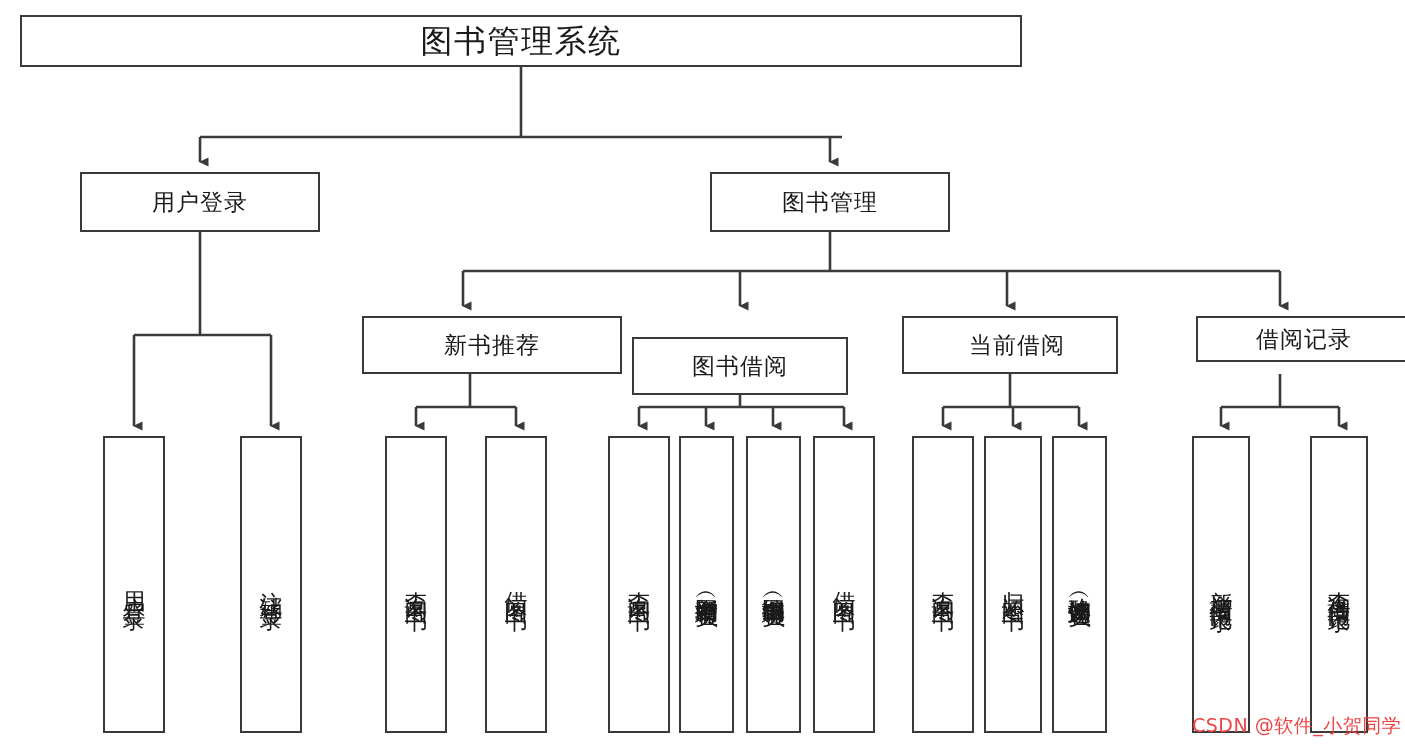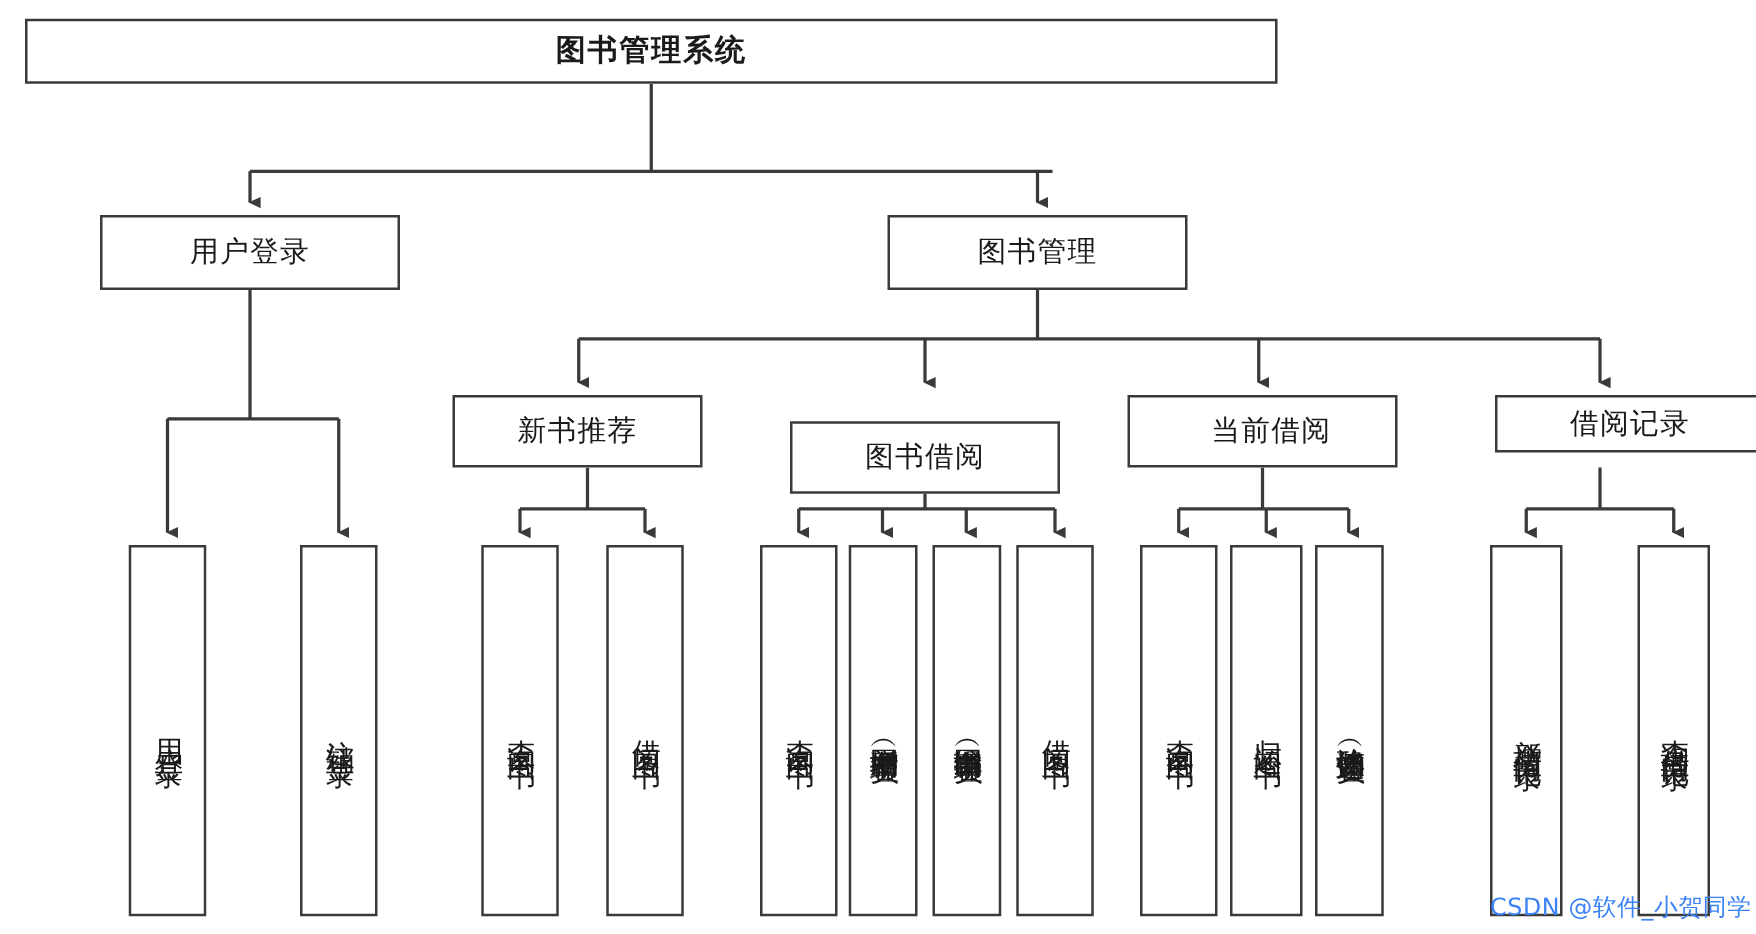--- a/index.html
+++ b/index.html
@@ -48,28 +48,27 @@
   .node-v .node-label {
     writing-mode: vertical-rl;
     text-orientation: upright;
     font-size: 23px;
     letter-spacing: 6px;
     line-height: 1;
     white-space: nowrap;
     text-align: center;
   }
   .node-title .node-label {
-    font-size: 24px;
+    font-size: 32px;
     letter-spacing: 1.5px;
-    font-weight: bold;
   }
   .watermark {
     position: absolute;
     font-size: 19px;
-    color: #3b82f6;
+    color: #ef4444;
     white-space: nowrap;
     letter-spacing: 0.5px;
     pointer-events: none;
   }
 </style>
 </head>
 <body>
 
 <div id="canvas">
 
@@ -139,21 +138,21 @@
     <span class="node-label">图书管理系统</span>
   </div>
 
   <div class="node-box node-h" style="left:80px; top:172px; width:240px; height:60px;">
     <span class="node-label">用户登录</span>
   </div>
   <div class="node-box node-h" style="left:710px; top:172px; width:240px; height:60px;text-align:right;">
     <span class="node-label">图书管理</span>
   </div>
 
-  <div class="node-box node-h" style="left:362px; top:316px; width:200px; height:58px;">
+  <div class="node-box node-h" style="left:362px; top:316px; width:260px; height:58px;">
     <span class="node-label">新书推荐</span>
   </div>
   <div class="node-box node-h" style="left:632px; top:316px; width:216px; height:58px;margin-top:21px;">
     <span class="node-label">图书借阅</span>
   </div>
   <div class="node-box node-h" style="left:902px; top:316px; width:216px; height:58px;padding-left:14px;">
     <span class="node-label">当前借阅</span>
   </div>
   <div class="node-box node-h" style="left:1196px; top:316px; width:216px; height:46px;">
     <span class="node-label">借阅记录</span>

